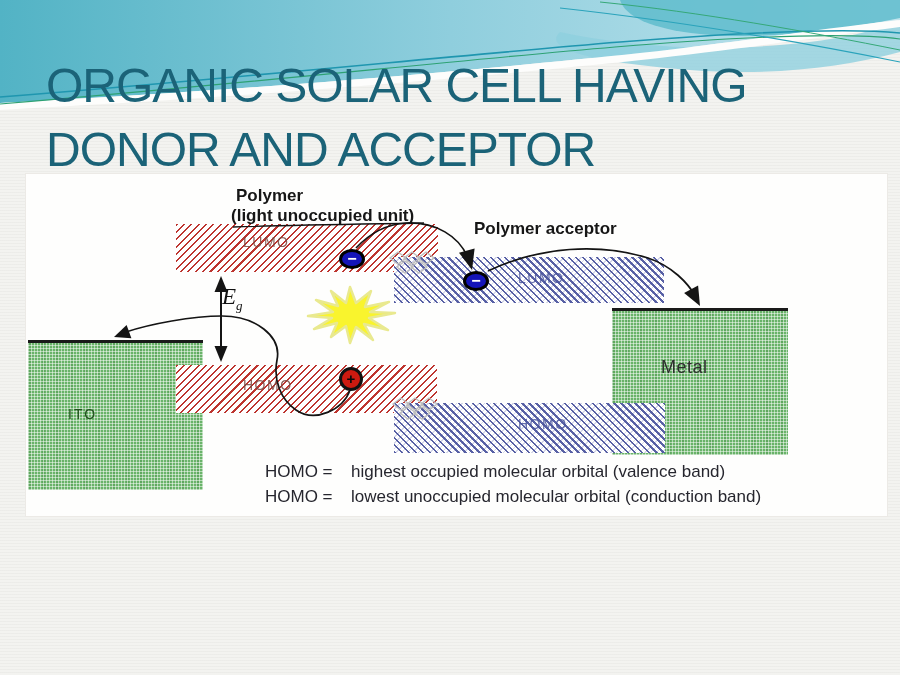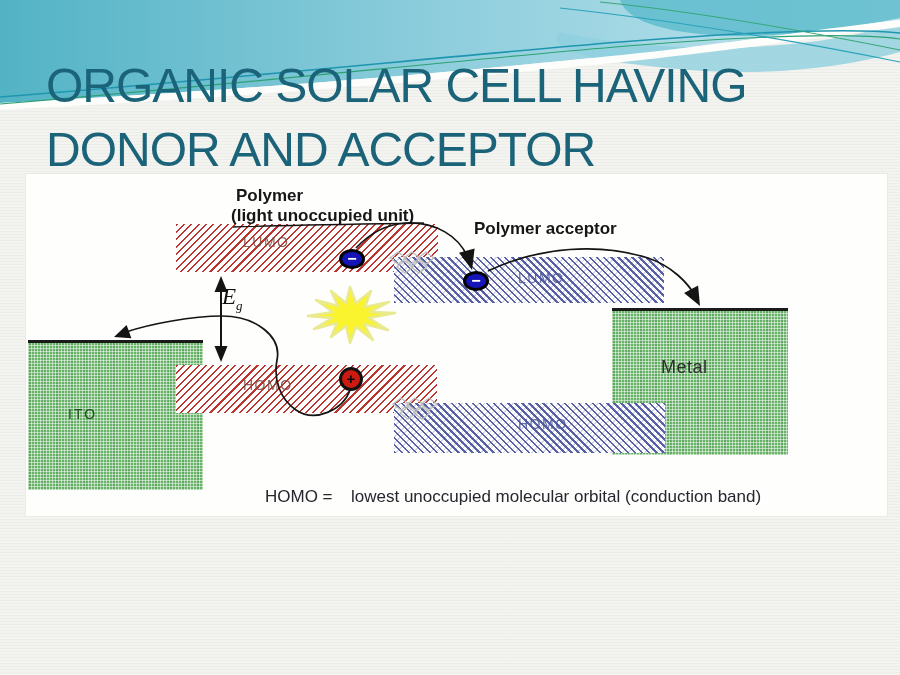--- a/index.html
+++ b/index.html
@@ -102,20 +102,23 @@
   <span class="box-label lbl-acceptor" style="left:518px;top:416px;">HOMO</span>
   <span class="box-label lbl-ito" style="left:68px;top:394px;margin-top:12px;">ITO</span>
   <span class="box-label lbl-metal" style="left:661px;top:357px;text-align:right;">Metal</span>
 
   <span class="fig-label" style="left:236px;top:186px;">Polymer</span>
   <span class="fig-label" style="left:231px;top:206px;">(light unoccupied unit)</span>
   <span class="fig-label" style="left:474px;top:219px;">Polymer acceptor</span>
 
   <span class="eg-label"><span class="e">E</span><span class="g">g</span></span>
 
+  <div class="legend-row" style="top:462px;">
+    <span class="legend-term">HOMO =</span><span>highest occupied molecular orbital (valence band)</span>
+  </div>
   <div class="legend-row" style="top:487px;">
     <span class="legend-term">HOMO =</span><span>lowest unoccupied molecular orbital (conduction band)</span>
   </div>
 
   <svg class="overlay-svg" width="900" height="675" viewBox="0 0 900 675">
 
     <path d="M395,313 L369,318 L388,330 L364,324 L373,340 L356,327 L350,343 L346,326 L331,337 L337,323 L314,329 L332,318 L308,316 L333,312 L316,300 L338,306 L331,291 L346,303 L350,287 L356,303 L371,291 L365,307 L389,302 L370,312 Z" fill="#f9f42d" stroke="#e9e98f" stroke-width="2.5" stroke-linejoin="round"></path>
 
     <g stroke="#bdbdbd" stroke-width="1.4" fill="none">
       <path d="M390,258 L398,252 L406,258 L398,264 Z"></path>

